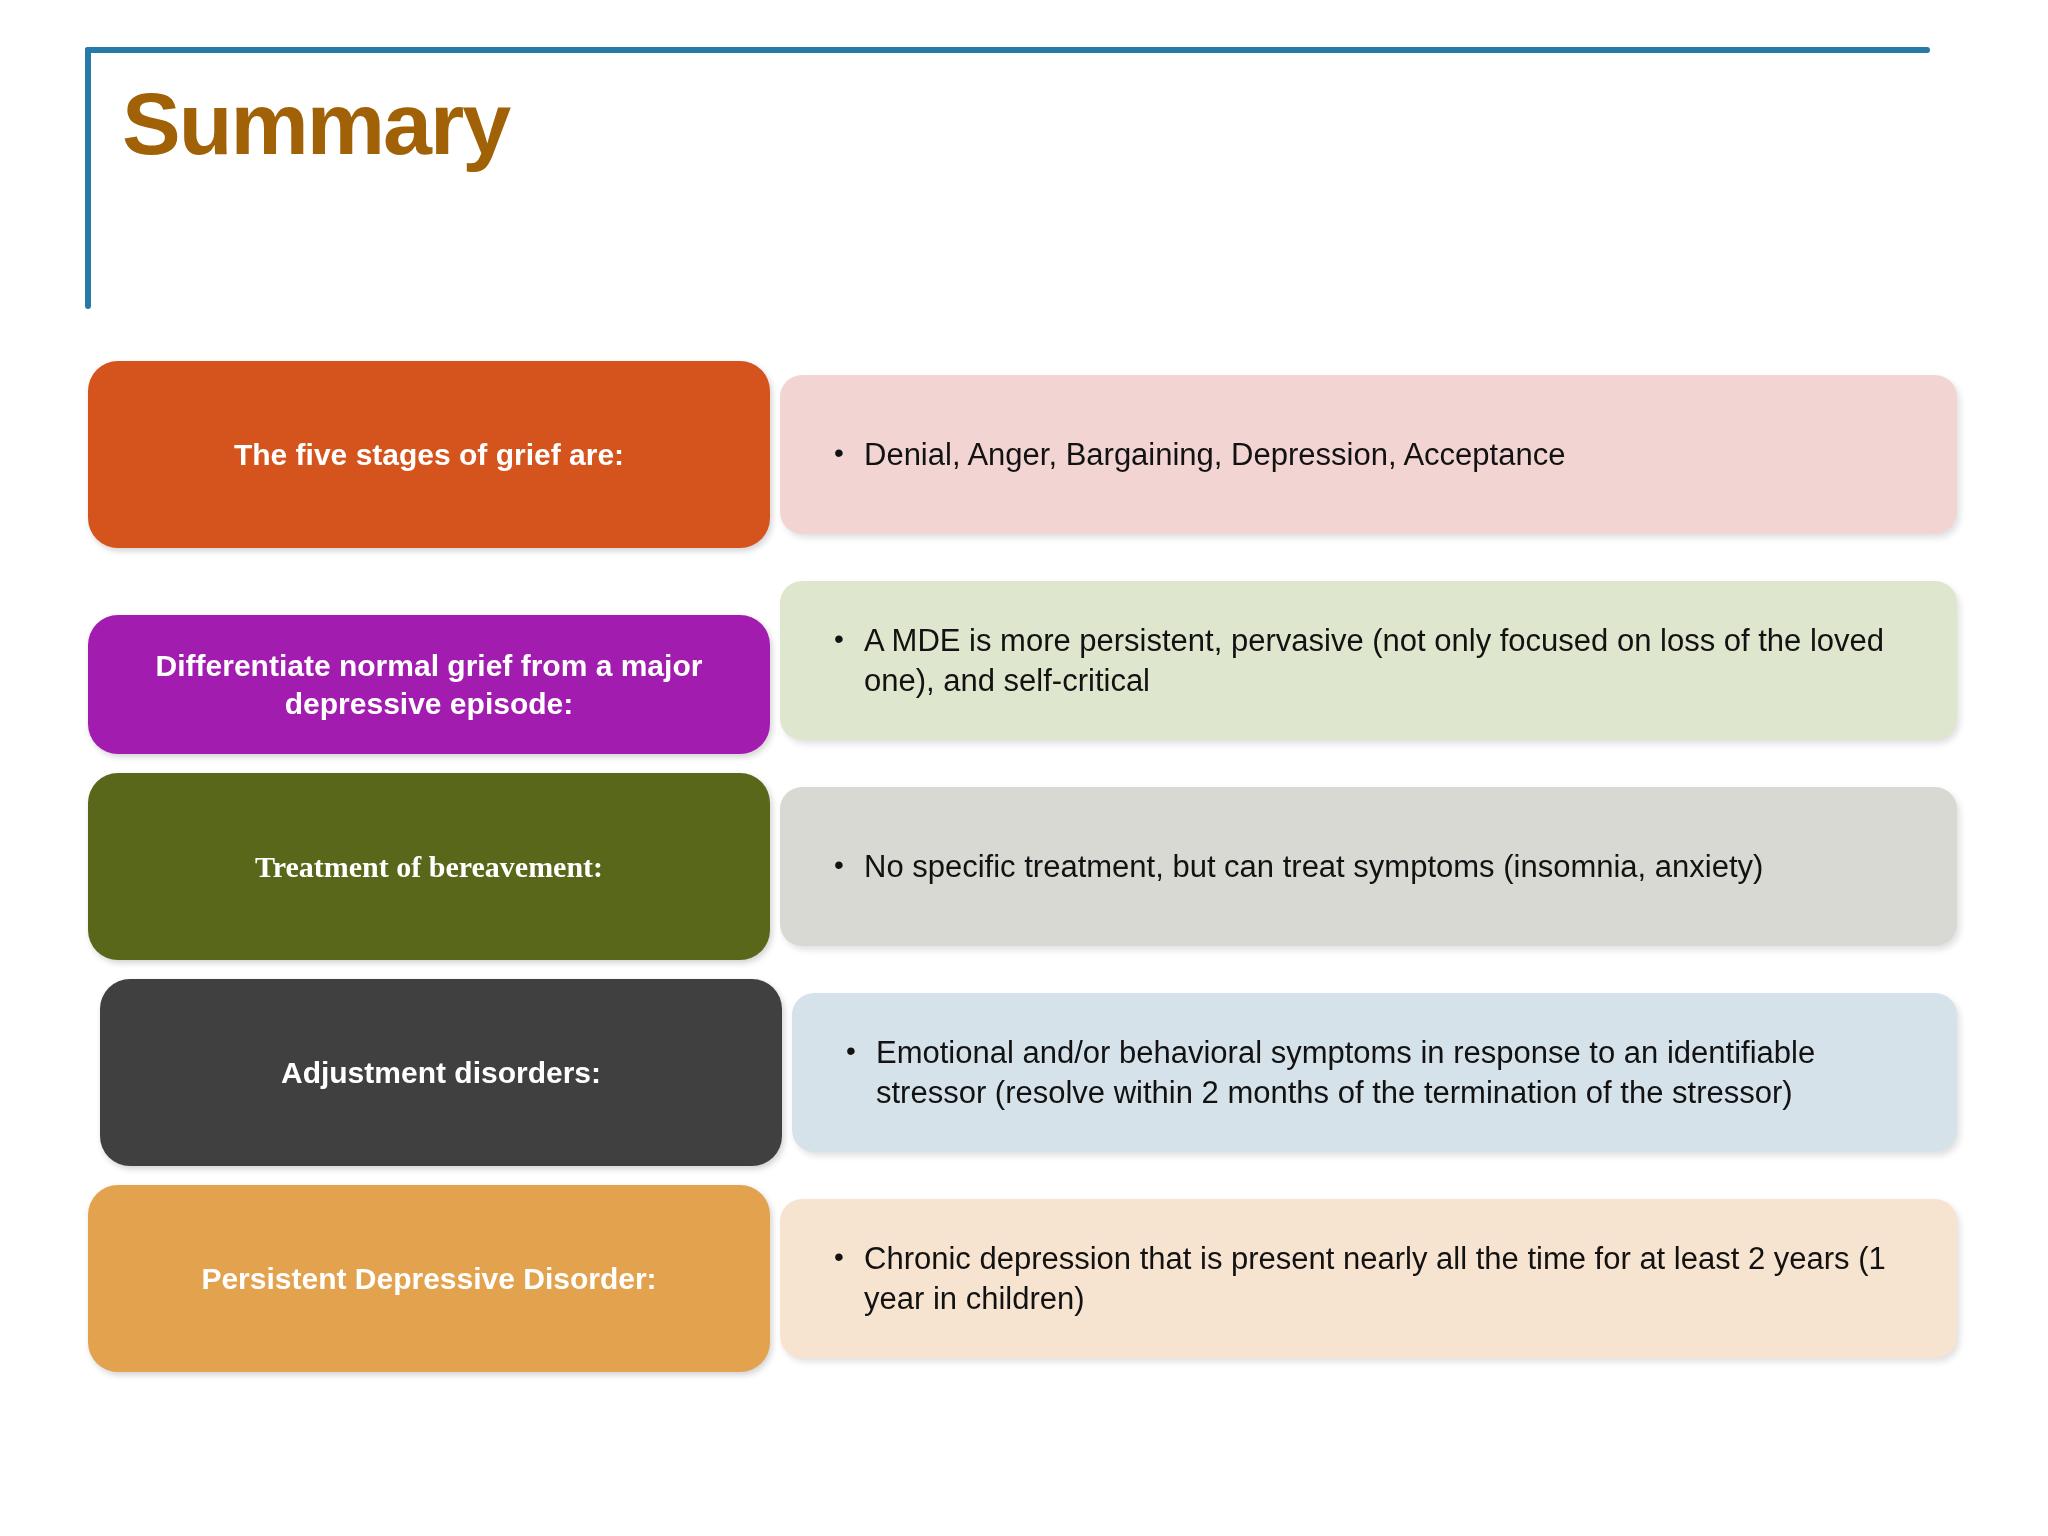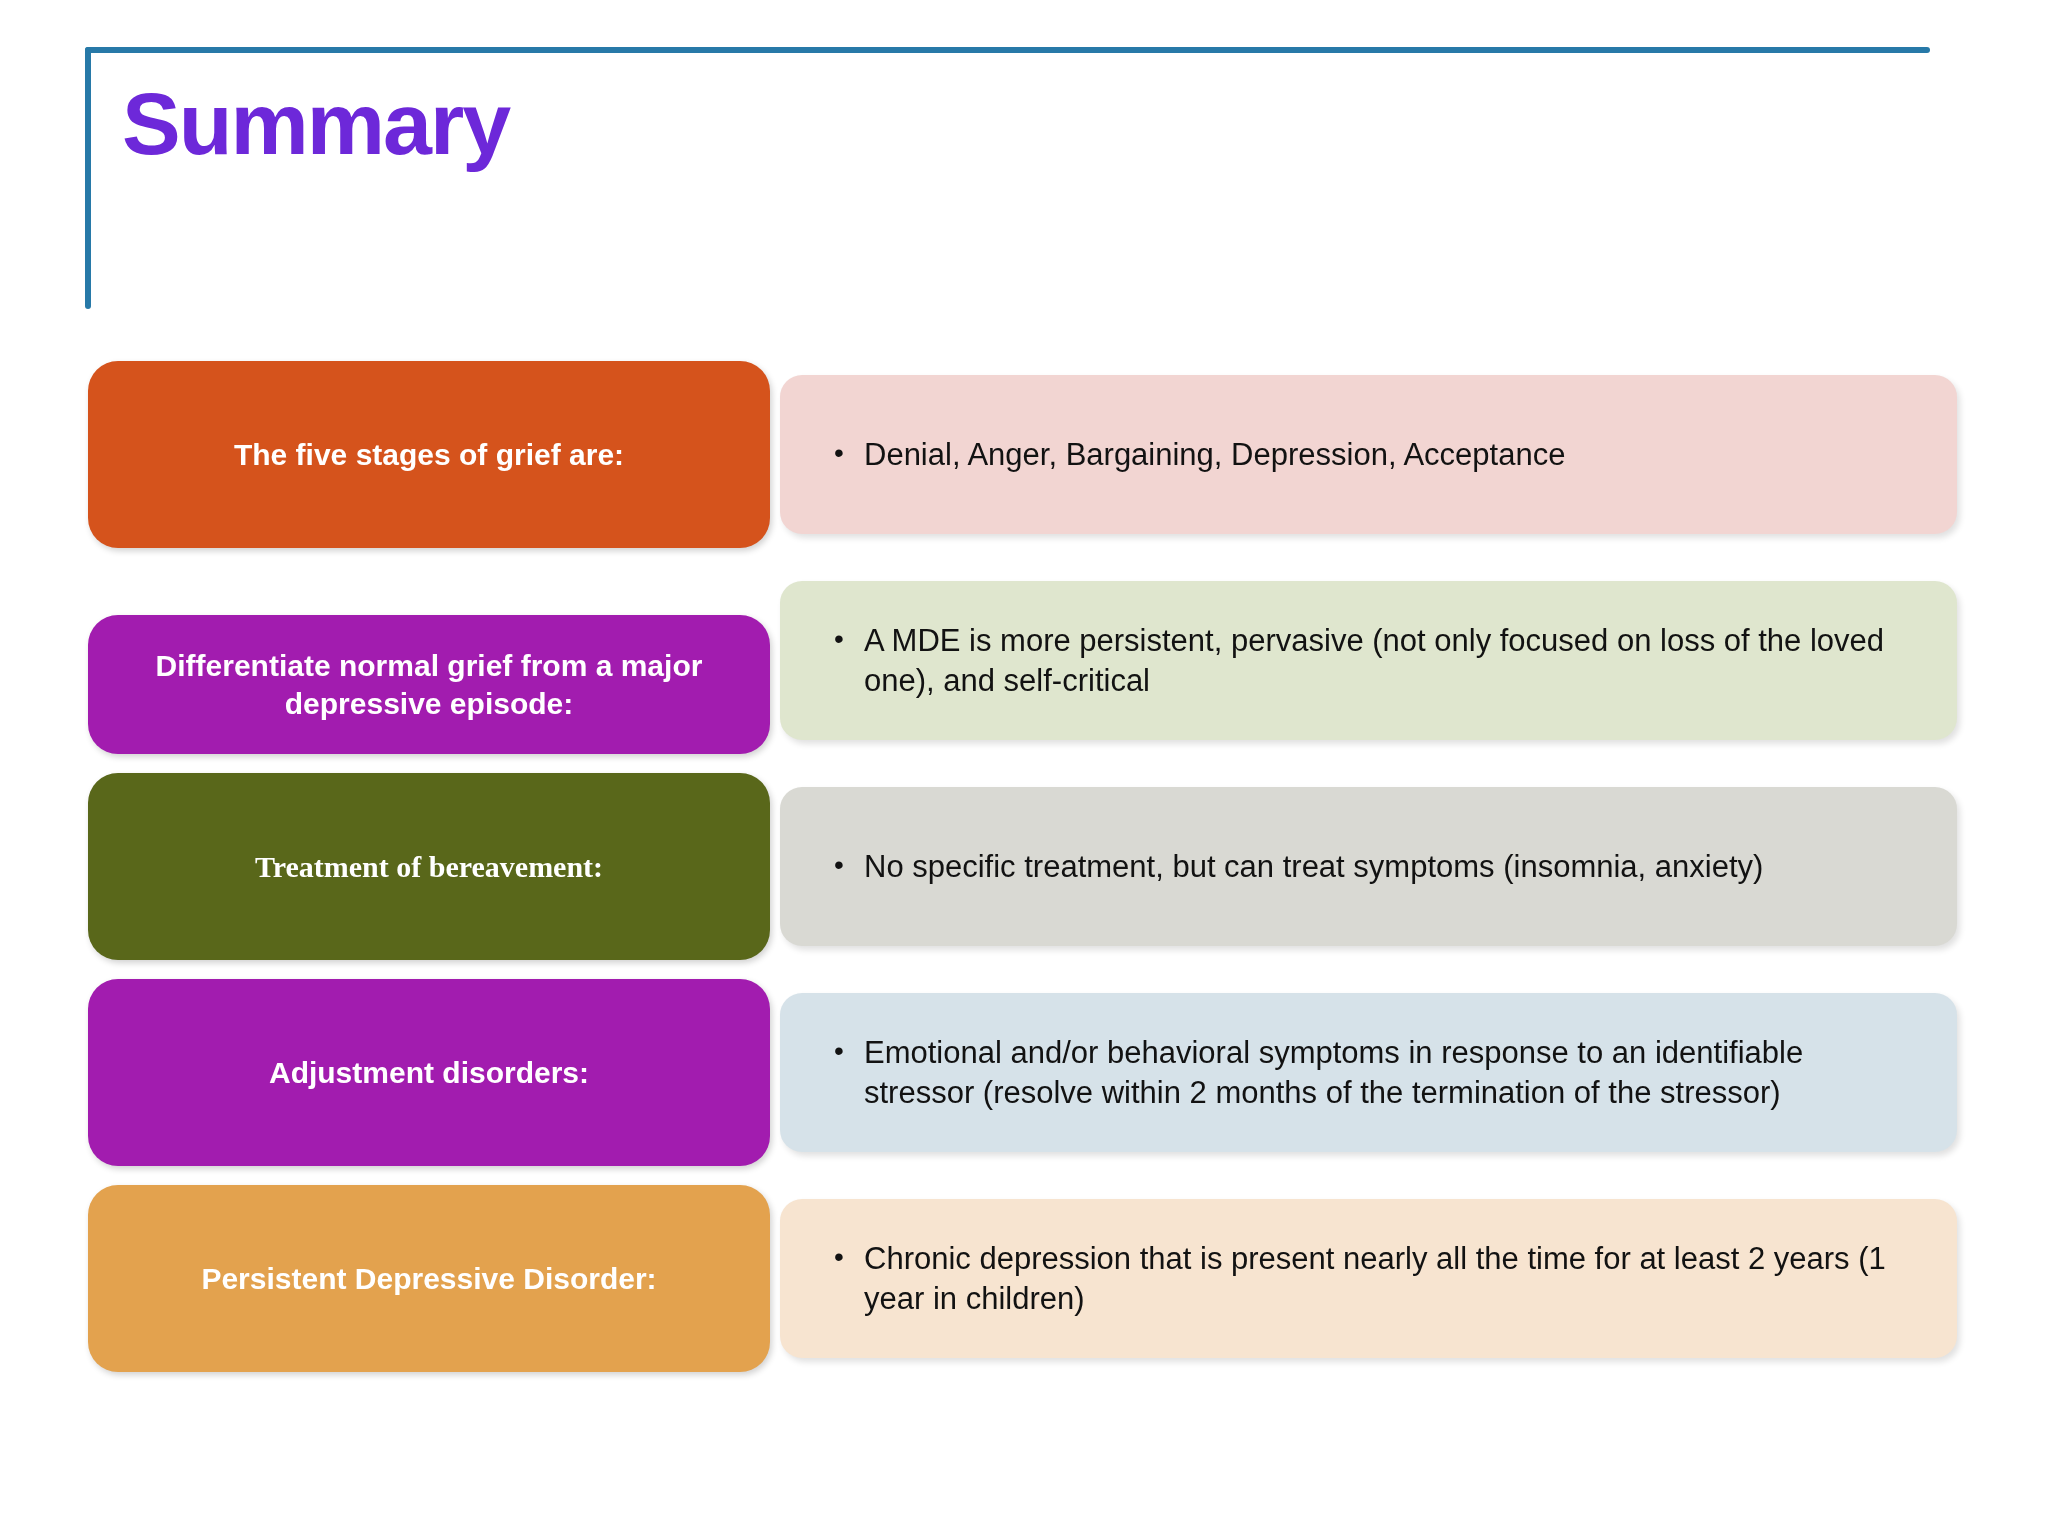--- a/index.html
+++ b/index.html
@@ -37,21 +37,21 @@
   }
   .title {
     position: absolute;
     left: 122px;
     top: 78px;
     margin: 0;
     font-size: 88px;
     line-height: 1.05;
     font-weight: 800;
     letter-spacing: -2px;
-    color: #6d28d9;
+    color: #a16207;
   }
   .rows {
     position: absolute;
     left: 80px;
     top: 361px;
     width: 1877px;
   }
   .row {
     display: flex;
     align-items: stretch;
@@ -141,21 +141,21 @@
     </div>
     <div class="content-box" style="background: rgb(217, 217, 211);">
       <div class="content-line">
         <span class="bullet">•</span>
         <span class="content-text">No specific treatment, but can treat symptoms (insomnia, anxiety)</span>
       </div>
     </div>
   </div>
 
   <div class="row">
-    <div class="label-box" style="background: #a21caf;">
+    <div class="label-box" style="background: #404040; margin-left: 12px;">
       <span class="label-text">Adjustment disorders:</span>
     </div>
     <div class="content-box" style="background: rgb(214, 226, 233);">
       <div class="content-line">
         <span class="bullet">•</span>
         <span class="content-text">Emotional and/or behavioral symptoms in response to an identifiable stressor (resolve within 2 months of the termination of the stressor)</span>
       </div>
     </div>
   </div>
 

